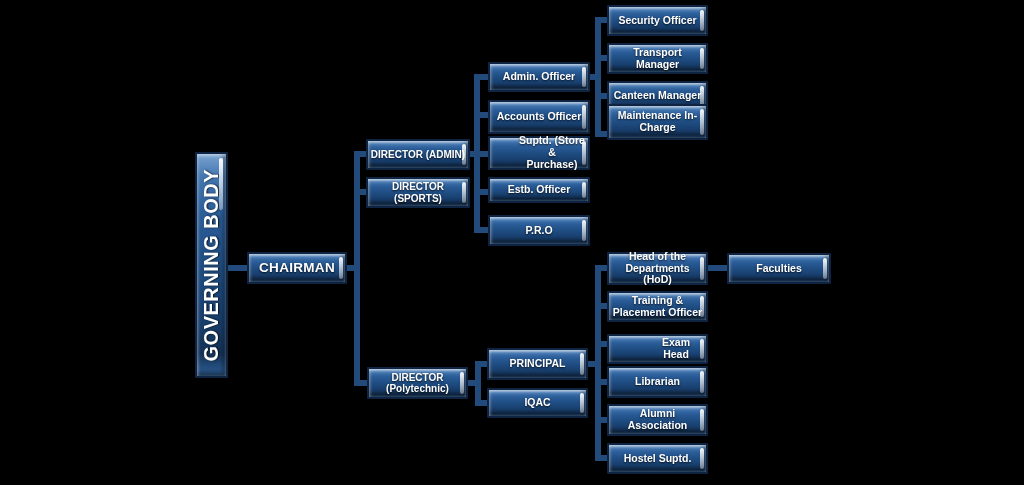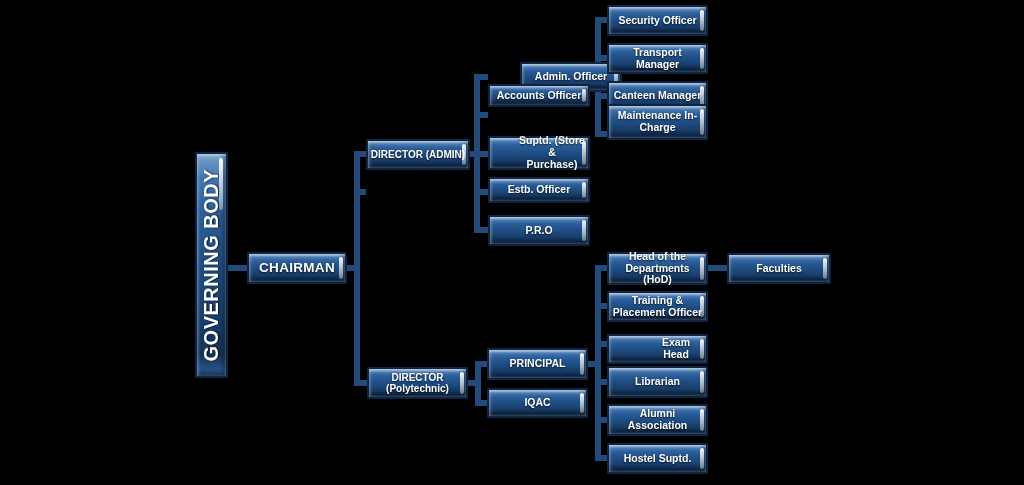--- a/index.html
+++ b/index.html
@@ -96,31 +96,34 @@
   </div>
 
   <div class="node f-13" style="left:247px;top:252px;width:100px;height:32px;">
     <span class="label">CHAIRMAN</span>
   </div>
 
   <div class="node f-10" style="left:366px;top:139px;width:104px;height:31px;">
     <span class="label">DIRECTOR (ADMIN)</span>
   </div>
 
+  <div class="node f-10" style="left:366px;top:177px;width:104px;height:31px;">
+    <span class="label">DIRECTOR (SPORTS)</span>
+  </div>
 
   <div class="node f-10" style="left:367px;top:367px;width:101px;height:32px;">
     <span class="label">DIRECTOR
 (Polytechnic)</span>
   </div>
 
-  <div class="node" style="left:488px;top:62px;width:102px;height:30px;margin-left:32px;">
+  <div class="node" style="left:488px;top:62px;width:102px;height:30px;">
     <span class="label">Admin. Officer</span>
   </div>
 
-  <div class="node" style="left:488px;top:84px;width:102px;height:23px;">
+  <div class="node" style="left:488px;top:100px;width:102px;height:34px;">
     <span class="label">Accounts Officer</span>
   </div>
 
   <div class="node" style="left:488px;top:136px;width:102px;height:34px;padding-left:26px;">
     <span class="label">Suptd. (Store &amp;
 Purchase)</span>
   </div>
 
   <div class="node" style="left:488px;top:177px;width:102px;height:26px;">
     <span class="label">Estb. Officer</span>

